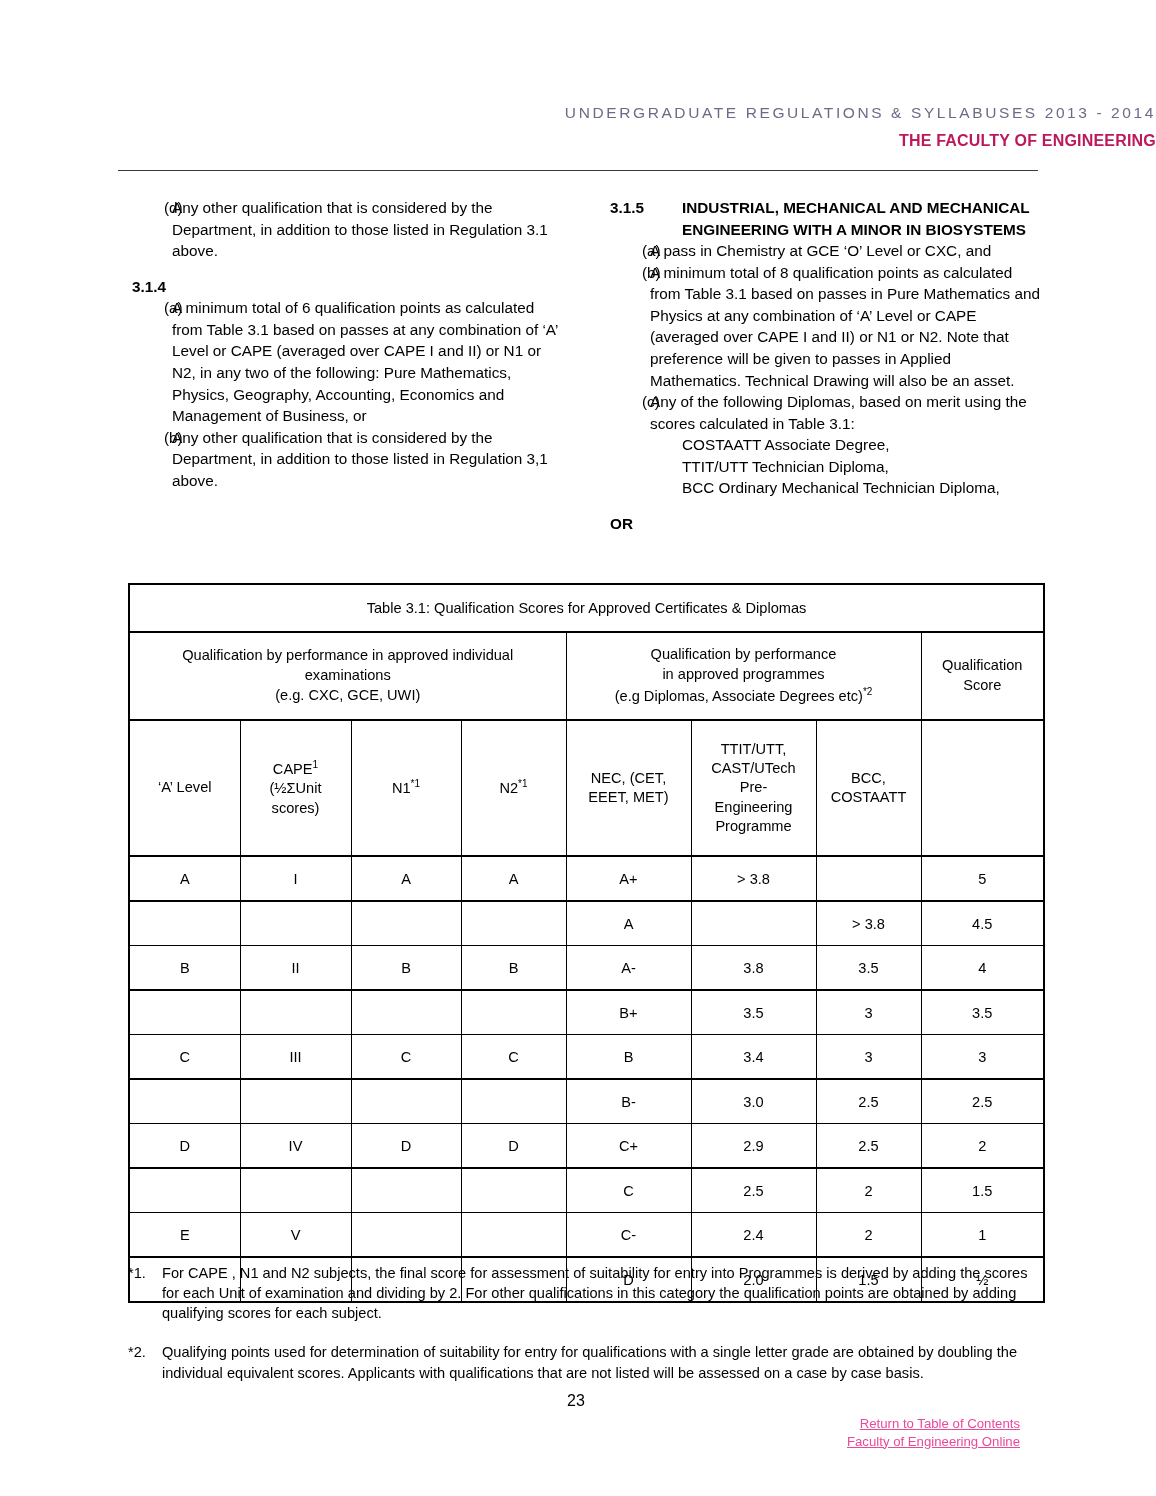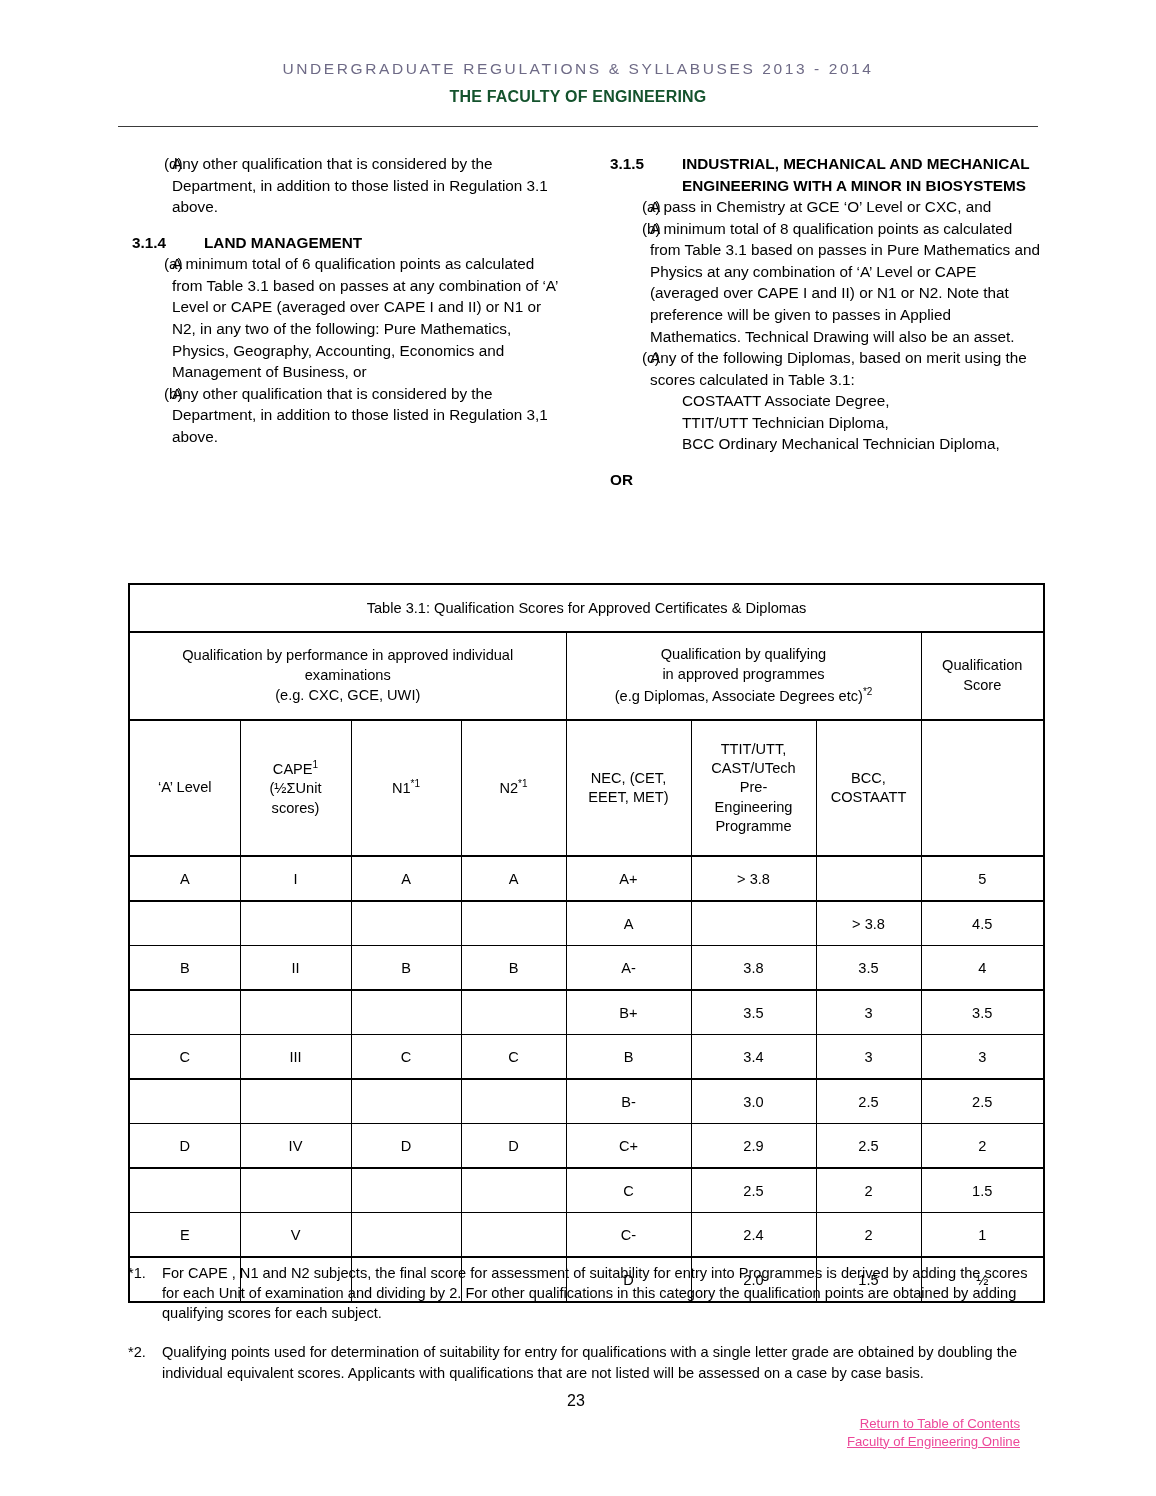--- a/index.html
+++ b/index.html
@@ -12,35 +12,36 @@
     height: 1496px;
     font-family: "Liberation Sans", sans-serif;
     color: #000000;
     position: relative;
     overflow: hidden;
   }
 
   
   .page-header {
     padding-top: 60px;
-    text-align: center;
+    text-align: right;
+    margin-top: 44px;
   }
   .run-head-title {
     font-size: 15.5px;
     letter-spacing: 2.6px;
     color: #6e6a86;
     font-weight: 400;
     line-height: 1.1;
   }
   .run-head-sub {
     margin-top: 11px;
     font-size: 16px;
     font-weight: bold;
     letter-spacing: 0.2px;
-    color: #14532d;
+    color: #be185d;
   }
   .head-rule {
     margin: 20px auto 0 auto;
     width: 920px;
     border-top: 1.4px solid #3a3a3a;
   }
 
   
   .columns {
     position: relative;
@@ -198,21 +199,20 @@
 
     <div class="item">
       <div class="item-marker">(d)</div>
       <div class="item-body">Any other qualification that is considered by the Department, in addition to those listed in Regulation 3.1 above.</div>
     </div>
 
     <div class="spacer-sm"></div>
 
     <div class="reg">
       <div class="reg-num">3.1.4</div>
-      <div class="reg-title">LAND MANAGEMENT</div>
     </div>
 
     <div class="item">
       <div class="item-marker">(a)</div>
       <div class="item-body">A minimum total of 6 qualification points as calculated from Table 3.1 based on passes at any combination of ‘A’ Level or CAPE (averaged over CAPE I and II) or N1 or N2, in any two of the following: Pure Mathematics, Physics, Geography, Accounting, Economics and Management of Business, or</div>
     </div>
 
     <div class="item">
       <div class="item-marker">(b)</div>
       <div class="item-body">Any other qualification that is considered by the Department, in addition to those listed in Regulation 3,1 above.</div>
@@ -269,21 +269,21 @@
       <tr>
         <td class="tbl-title" colspan="8">Table 3.1:  Qualification Scores for Approved Certificates &amp; Diplomas</td>
       </tr>
       <tr>
         <td class="grp-head" colspan="4">
           <span>Qualification by performance in  approved individual</span><br>
           <span>examinations</span><br>
           <span>(e.g. CXC, GCE, UWI)</span>
         </td>
         <td class="grp-head" colspan="3">
-          <span>Qualification by qualifying</span><br>
+          <span>Qualification by performance</span><br>
           <span>in approved programmes</span><br>
           <span>(e.g Diplomas, Associate Degrees etc)<sup>*2</sup></span>
         </td>
         <td class="grp-head">
           <span>Qualification</span><br>
           <span>Score</span>
         </td>
       </tr>
       <tr>
         <td class="sub-head">‘A’ Level</td>

